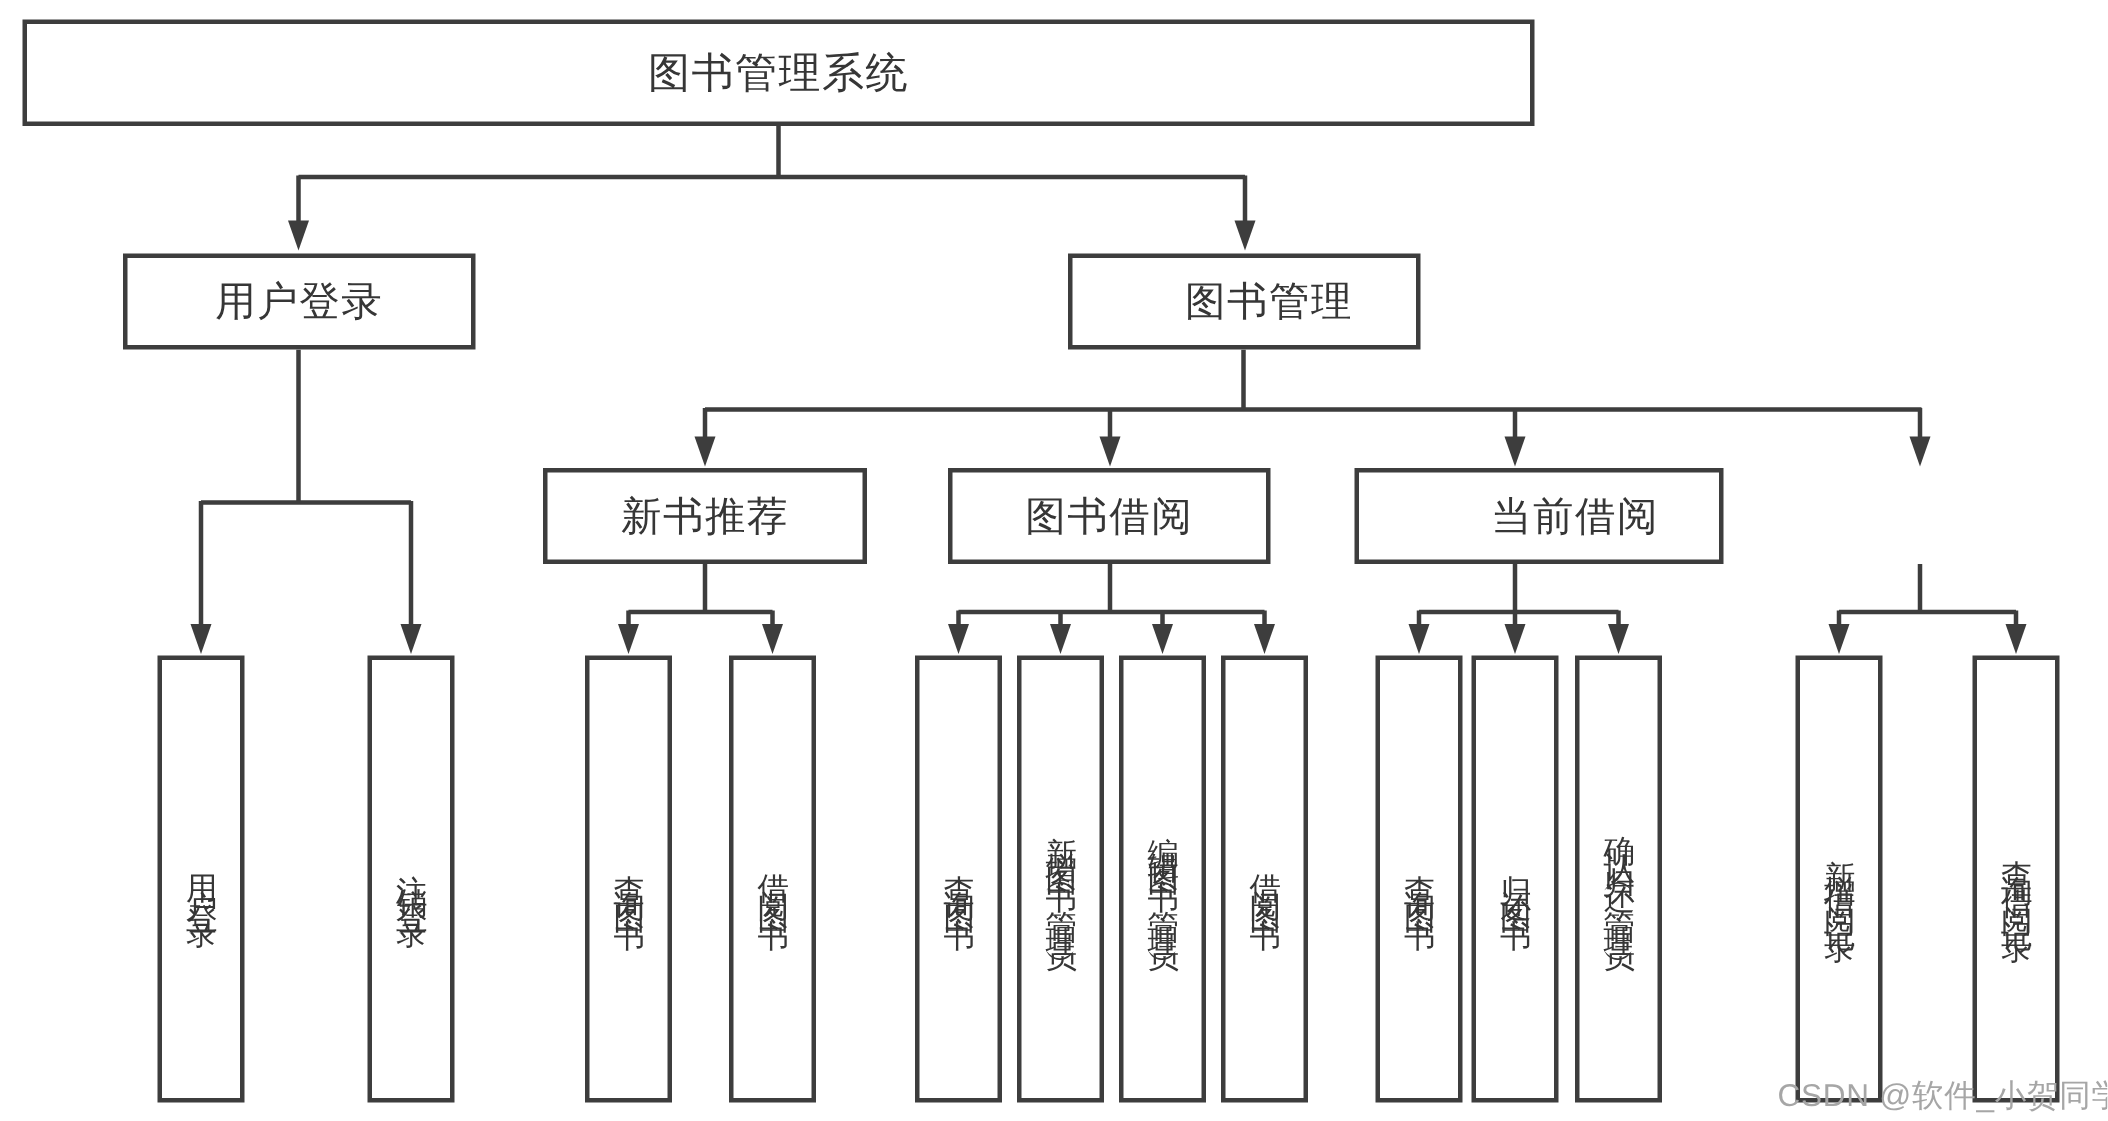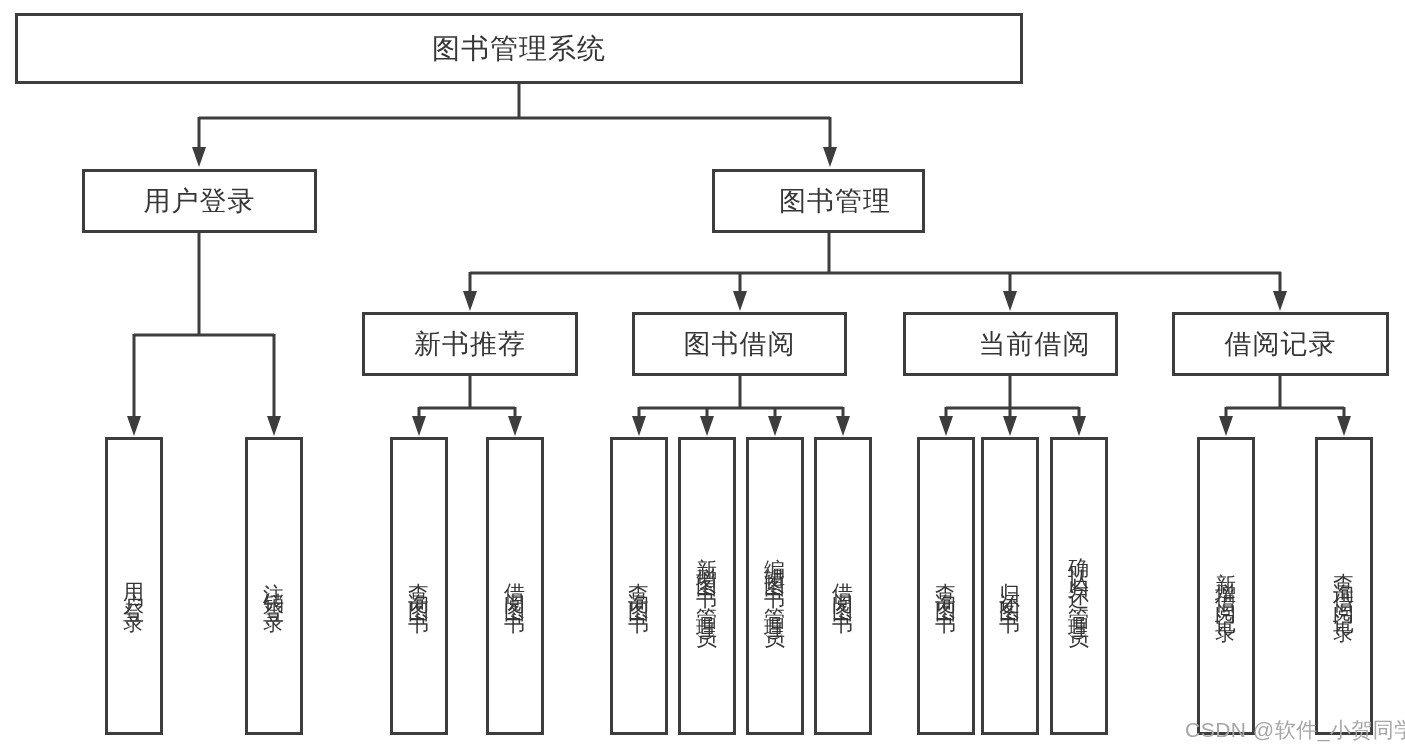--- a/index.html
+++ b/index.html
@@ -25,24 +25,24 @@
   .hbox{height:64px;}
   .vbox{
     top:437px;width:58px;height:298px;
     writing-mode:vertical-rl;
     font-size:21px;letter-spacing:10px;
     line-height:1;
   }
   
   #b-root{left:15px;top:13px;width:1008px;height:71px;font-size:28px;}
   #b-login{left:82px;top:169px;width:235px;}
-  #b-mgmt{left:712px;top:169px;width:213px;padding-left:33px;}
+  #b-mgmt{left:712px;top:169px;width:235px;padding-left:33px;}
   #b-nbr{left:362px;top:312px;width:216px;}
   #b-bb{left:632px;top:312px;width:215px;}
-  #b-cb{left:903px;top:312px;width:215px;padding-left:48px;}
+  #b-cb{left:903px;top:312px;width:246px;padding-left:48px;}
   #b-br{left:1172px;top:312px;width:217px;}
   
   #v-user{left:105px;}
   #v-logout{left:245px;}
   #v-nbr-q{left:390px;}
   #v-nbr-b{left:486px;}
   #v-bb-q{left:610px;}
   #v-bb-add{left:678px;}
   #v-bb-edit{left:746px;}
   #v-bb-bor{left:814px;}
@@ -101,21 +101,20 @@
   </svg>
 
   <div id="b-root" class="box hbox">图书管理系统</div>
 
   <div id="b-login" class="box hbox">用户登录</div>
   <div id="b-mgmt" class="box hbox">图书管理</div>
 
   <div id="b-bb" class="box hbox">图书借阅</div>
   <div id="b-nbr" class="box hbox">新书推荐</div>
   <div id="b-cb" class="box hbox">当前借阅</div>
-  <div id="b-br" class="box hbox">借阅记录</div>
 
   <div id="v-user" class="box vbox">用户登录</div>
   <div id="v-logout" class="box vbox">注销登录</div>
 
   <div id="v-nbr-q" class="box vbox">查询图书</div>
   <div id="v-nbr-b" class="box vbox">借阅图书</div>
 
   <div id="v-bb-q" class="box vbox">查询图书</div>
   <div id="v-bb-add" class="box vbox">新增图书（管理员）</div>
   <div id="v-bb-edit" class="box vbox">编辑图书（管理员）</div>

